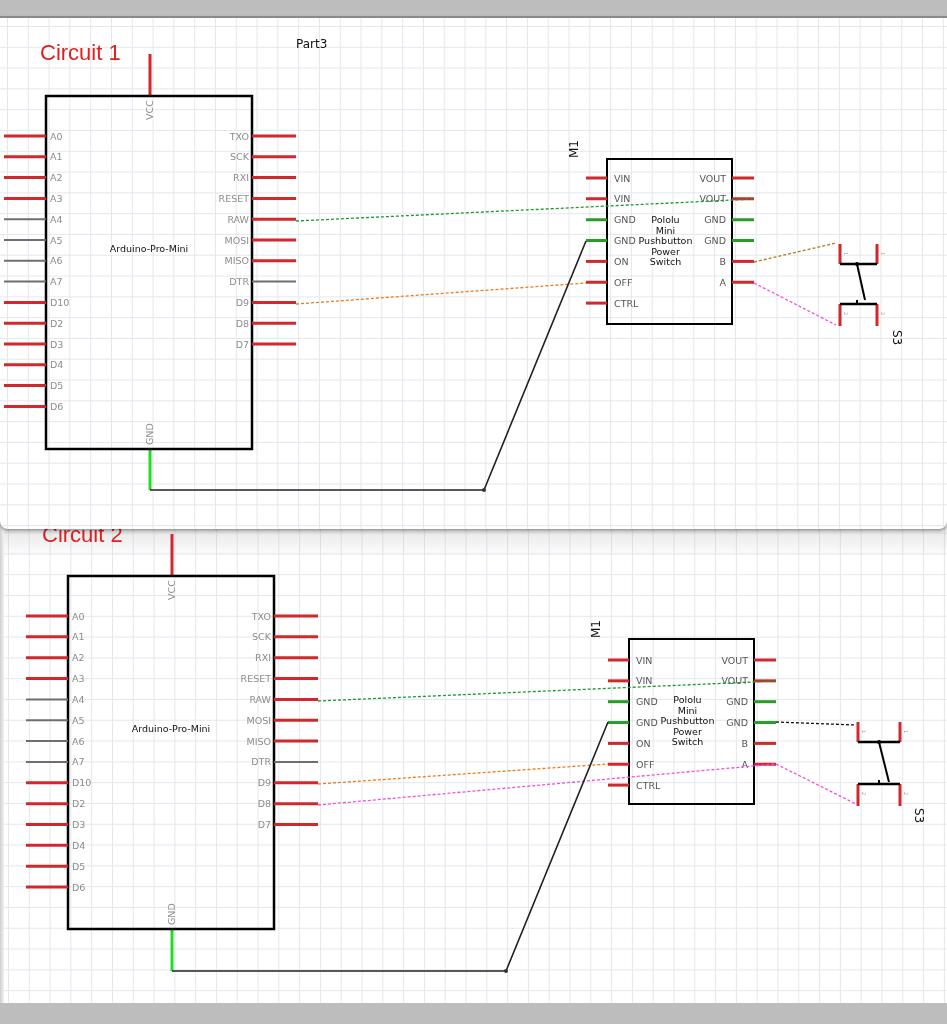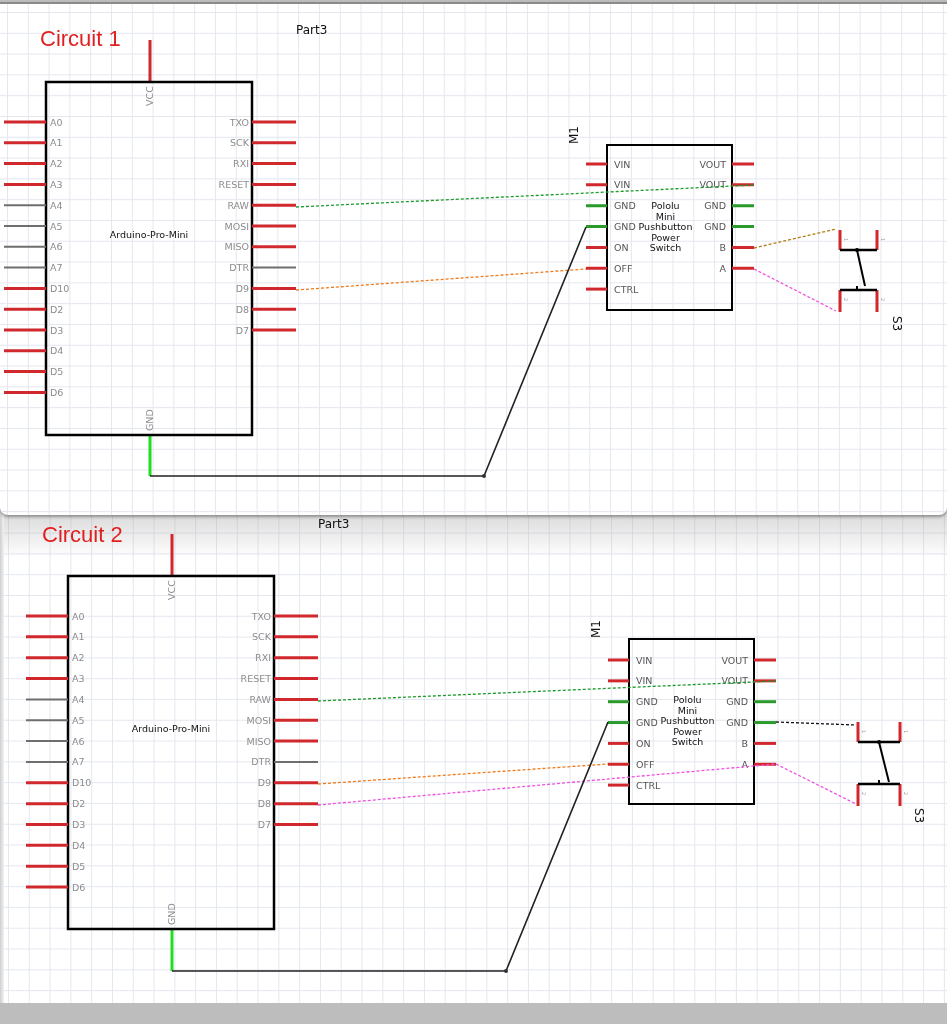--- a/index.html
+++ b/index.html
@@ -3,21 +3,21 @@
   <meta charset="utf-8">
   <style>
     html, body { margin:0; padding:0; }
     body { width:947px; height:1024px; overflow:hidden; background:#bdbdbd; position:relative; font-family:"DejaVu Sans", sans-serif; }
     .panel { position:absolute; left:0; width:947px; overflow:hidden;
       background-color:#fff;
       background-image:
         linear-gradient(to right, #e3e7ee 1px, transparent 1px),
         linear-gradient(to bottom, #e3e7ee 1px, transparent 1px);
       background-size:20.8px 20.8px; }
-    #panel1 { top:2px; height:511px; border-top:2px solid #8a8a8a; border-radius:0 0 8px 8px; box-shadow:0 2px 3px rgba(0,0,0,.35); z-index:2; background-position:7px 8px; }
+    #panel1 { top:16px; height:511px; border-top:2px solid #8a8a8a; border-radius:0 0 8px 8px; box-shadow:0 2px 3px rgba(0,0,0,.35); z-index:2; background-position:7px 8px; }
     #panel2 { top:488px; height:515px; background-position:8px 3px; }
     #panel2 .shade { position:absolute; left:0; top:0; right:0; height:70px; background:linear-gradient(to bottom, rgba(150,150,150,.55), rgba(255,255,255,0)); pointer-events:none; }
     #panel2 .leftedge { position:absolute; left:0; top:0; bottom:0; width:4px; background:linear-gradient(to right,#cfcfcf,#f2f2f2); }
     svg { position:absolute; left:0; top:0; }
     .title { font-family:"Liberation Sans", sans-serif; fill:#e02020; font-size:22px; }
     .part { font-family:"DejaVu Sans", sans-serif; font-size:12px; fill:#111; }
     .pinlbl { font-family:"DejaVu Sans", sans-serif; font-size:9.5px; fill:#8c8c8c; }
     .pinlbl2 { font-family:"DejaVu Sans", sans-serif; font-size:9.5px; fill:#555; }
     .chip { font-family:"DejaVu Sans", sans-serif; font-size:9.5px; fill:#111; }
     .ref { font-family:"DejaVu Sans", sans-serif; font-size:12px; fill:#111; }

